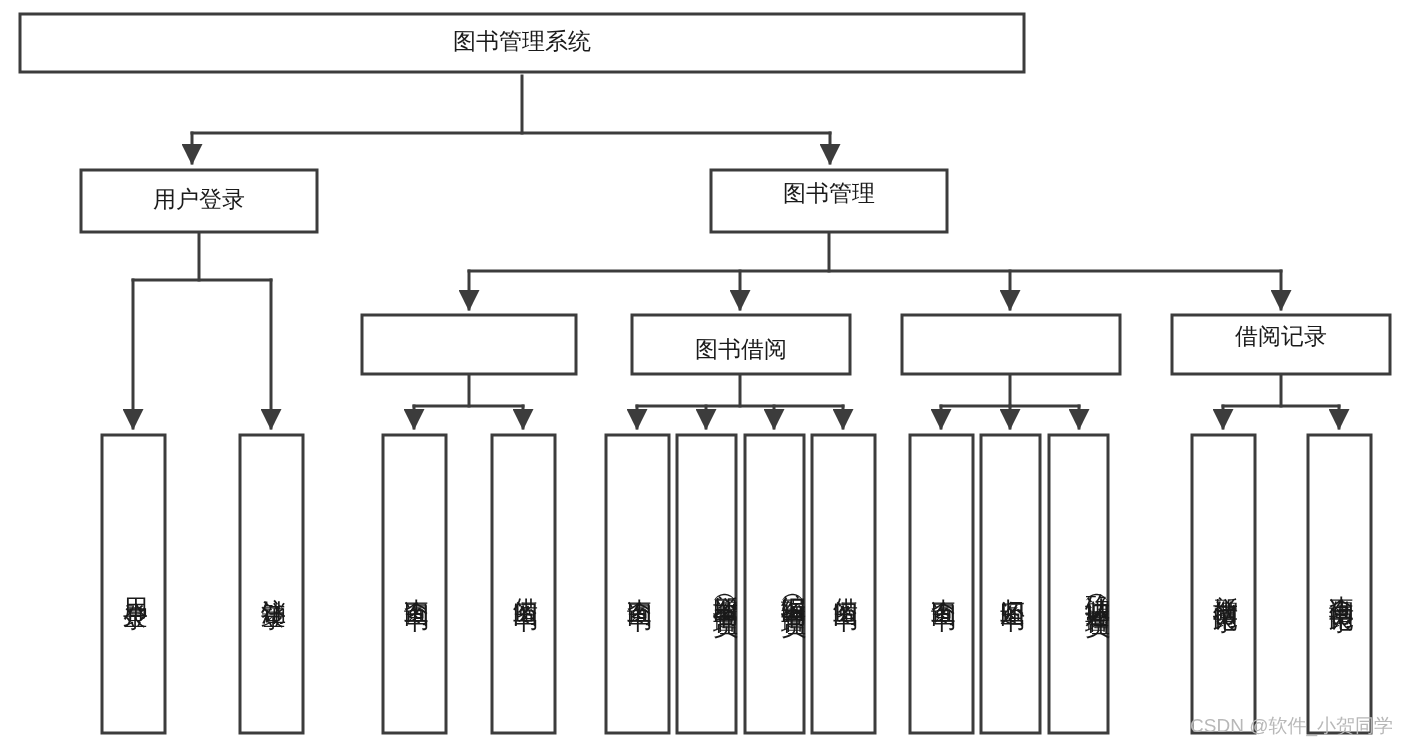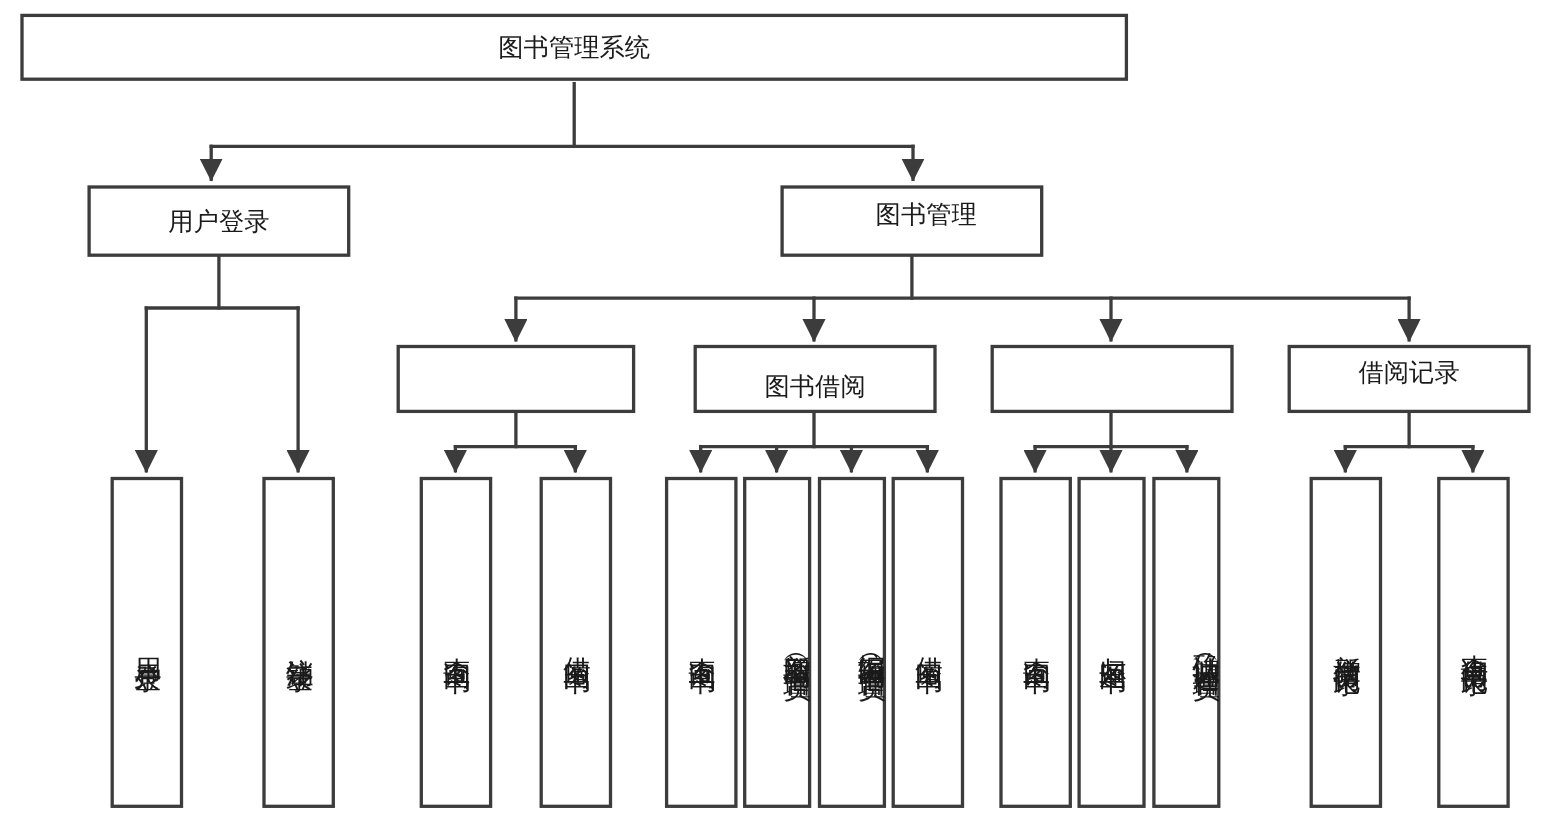--- a/index.html
+++ b/index.html
@@ -38,21 +38,21 @@
   .arrow-head {
     fill: #3c3c3c;
     stroke: none;
   }
   .node-label {
     position: absolute;
     display: flex;
     align-items: center;
     justify-content: center;
     color: #1a1a1a;
-    font-family: Liberation Serif, serif;
+    font-family: Liberation Mono, monospace;
     pointer-events: none;
     white-space: nowrap;
   }
   .node-label.h {
     font-size: 23px;
     line-height: 1;
   }
   .node-label.v {
     writing-mode: vertical-rl;
     text-orientation: upright;
@@ -155,21 +155,21 @@
     <rect class="node-box" x="981" y="435" width="59" height="298"></rect>
     <rect class="node-box" x="1049" y="435" width="59" height="298"></rect>
 
     <rect class="node-box" x="1192" y="435" width="63" height="298"></rect>
     <rect class="node-box" x="1308" y="435" width="63" height="298"></rect>
   </svg>
 
   <div class="node-label h" style="left:20px; top:14px; width:1004px; height:58px;">图书管理系统</div>
 
   <div class="node-label h" style="left:81px; top:170px; width:236px; height:62px;">用户登录</div>
-  <div class="node-label h" style="left:711px; top:170px; width:236px; height:50px;padding-left:13px;">图书管理</div>
+  <div class="node-label h" style="left:711px; top:170px; width:236px; height:50px;">图书管理</div>
 
   <div class="node-label h" style="left:632px; top:315px; width:218px; height:72px;">图书借阅</div>
   <div class="node-label h" style="left:1172px; top:315px; width:218px; height:47px;">借阅记录</div>
 
   <div class="node-label v centered" style="left:102px; top:435px; width:63px; height:298px;">用户登录</div>
   <div class="node-label v centered" style="left:240px; top:435px; width:63px; height:298px;">注销登录</div>
 
   <div class="node-label v centered" style="left:383px; top:435px; width:63px; height:298px;">查询图书</div>
   <div class="node-label v centered" style="left:492px; top:435px; width:63px; height:298px;">借阅图书</div>
 
@@ -178,13 +178,14 @@
   <div class="node-label v" style="left:745px; top:435px; width:59px; height:298px;">编辑图书（管理员）</div>
   <div class="node-label v centered" style="left:812px; top:435px; width:63px; height:298px;">借阅图书</div>
 
   <div class="node-label v centered" style="left:910px; top:435px; width:63px; height:298px;">查询图书</div>
   <div class="node-label v centered" style="left:981px; top:435px; width:59px; height:298px;">归还图书</div>
   <div class="node-label v" style="left:1049px; top:435px; width:59px; height:298px;">确认归还（管理员）</div>
 
   <div class="node-label v centered" style="left:1192px; top:435px; width:63px; height:298px;">新增借阅记录</div>
   <div class="node-label v centered" style="left:1308px; top:435px; width:63px; height:298px;">查询借阅记录</div>
 
+  <div id="watermark">CSDN @软件_小贺同学</div>
 </div>
 
 </body></html>

